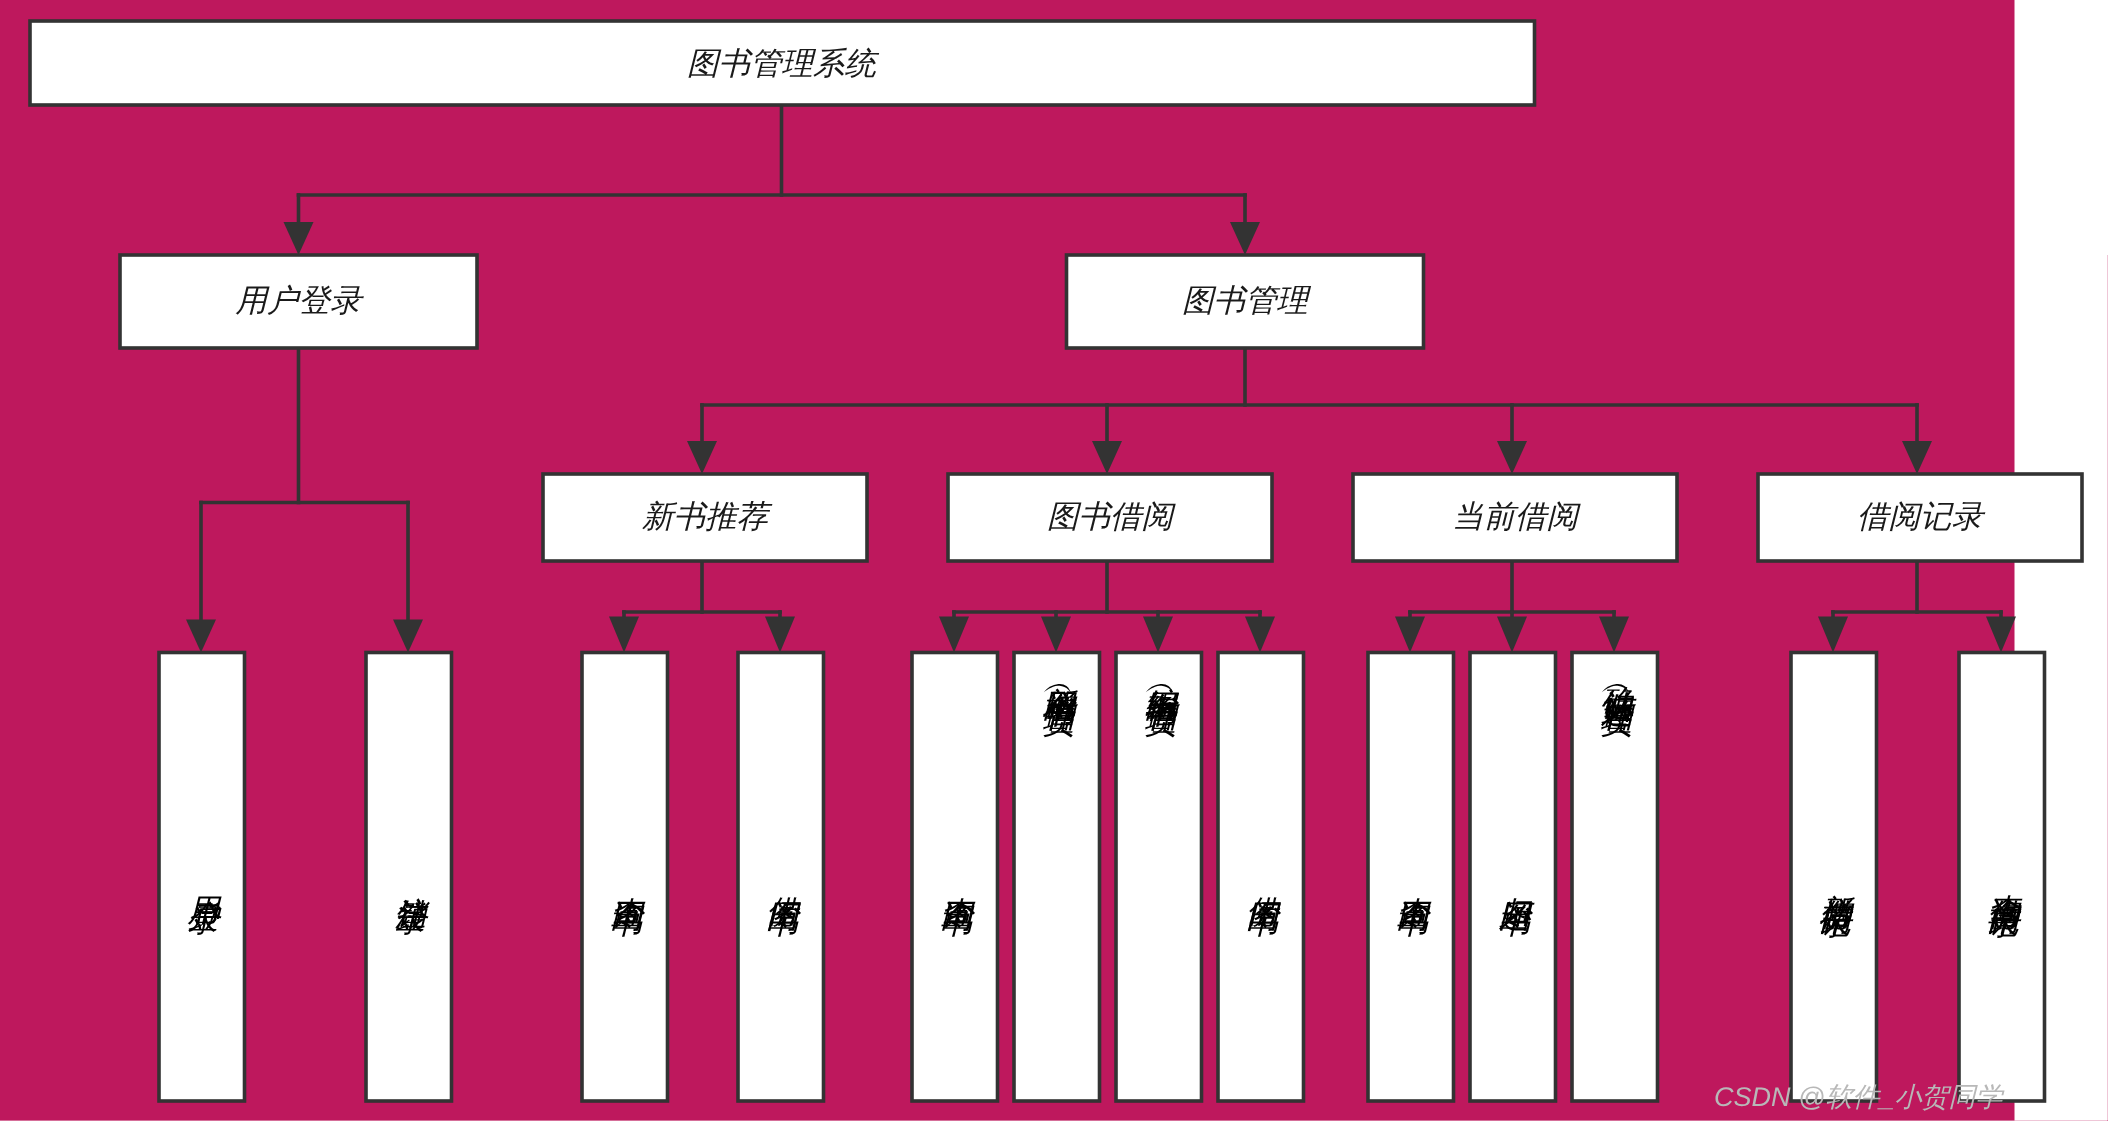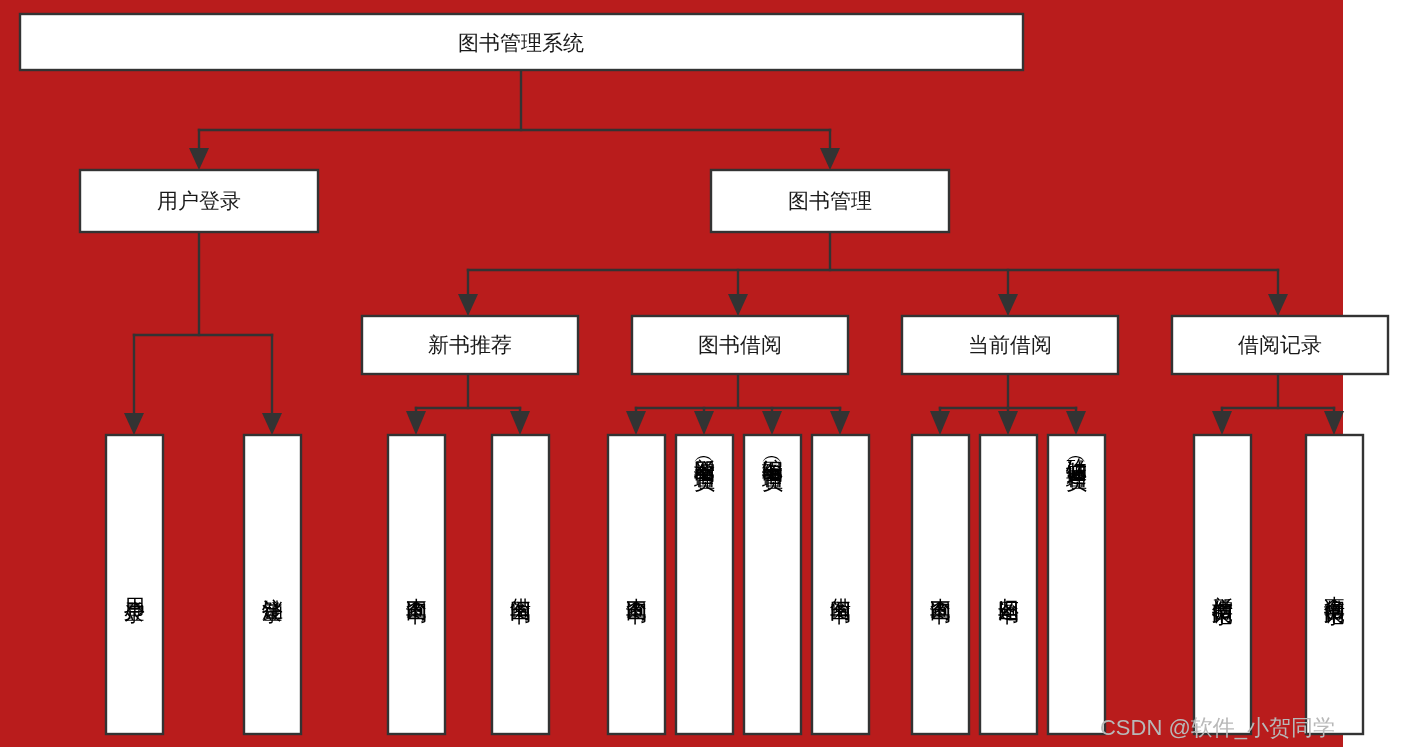--- a/index.html
+++ b/index.html
@@ -10,21 +10,22 @@
   body {
     width: 1405px;
     height: 747px;
     font-family: "Liberation Sans", "DejaVu Sans", sans-serif;
     overflow: hidden;
   }
   #diagram-root {
     position: relative;
     width: 1343px;
     height: 747px;
-    background: #b91c1c;
+    background: #be185d;
+    font-style: italic;
   }
   svg.diagram-canvas {
     position: absolute;
     left: 0;
     top: 0;
     width: 1405px;
     height: 747px;
     display: block;
   }
   .node-box {
@@ -55,21 +56,21 @@
     fill: #1a1a1a;
     writing-mode: vertical-rl;
     text-orientation: upright;
     letter-spacing: 2px;
   }
   .watermark-text {
     position: absolute;
     right: 8px;
     bottom: 4px;
     font-family: "Liberation Sans", "DejaVu Sans", sans-serif;
-    font-size: 22px;
+    font-size: 18px;
     color: #b8b8b8;
     white-space: nowrap;
     user-select: none;
   }
 </style>
 </head>
 <body>
 
 <div id="diagram-root">
 

